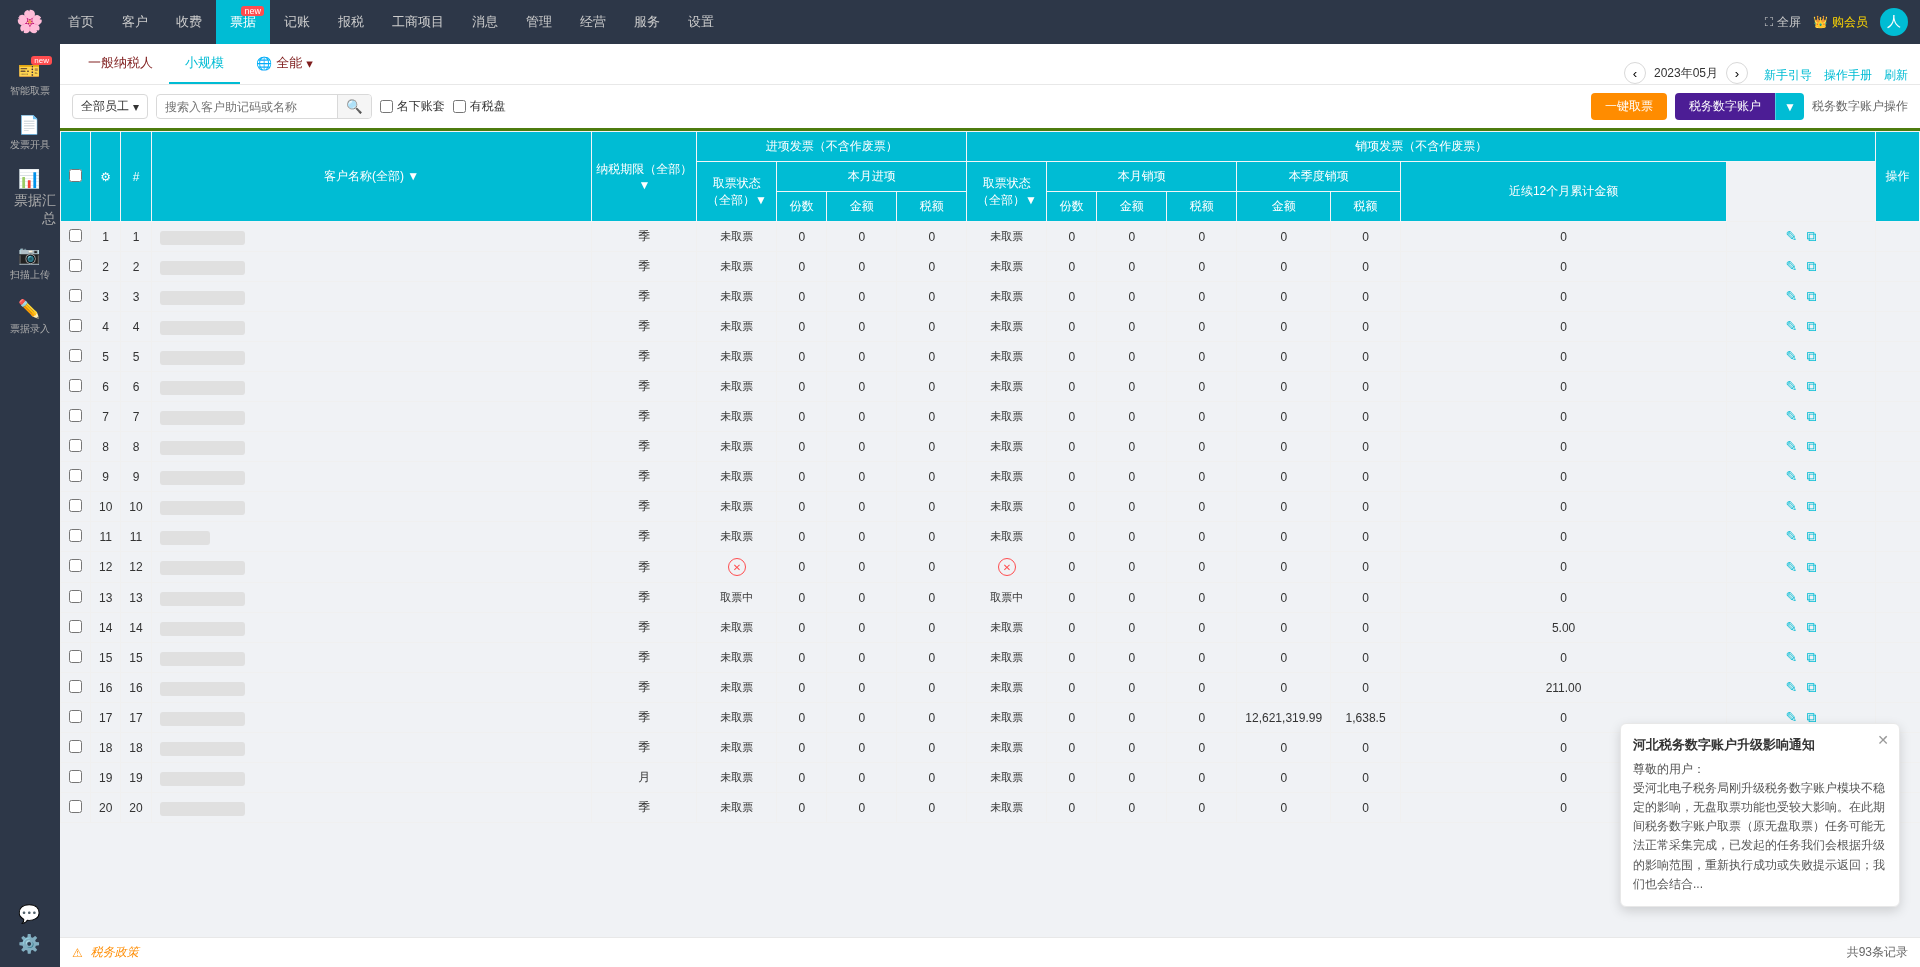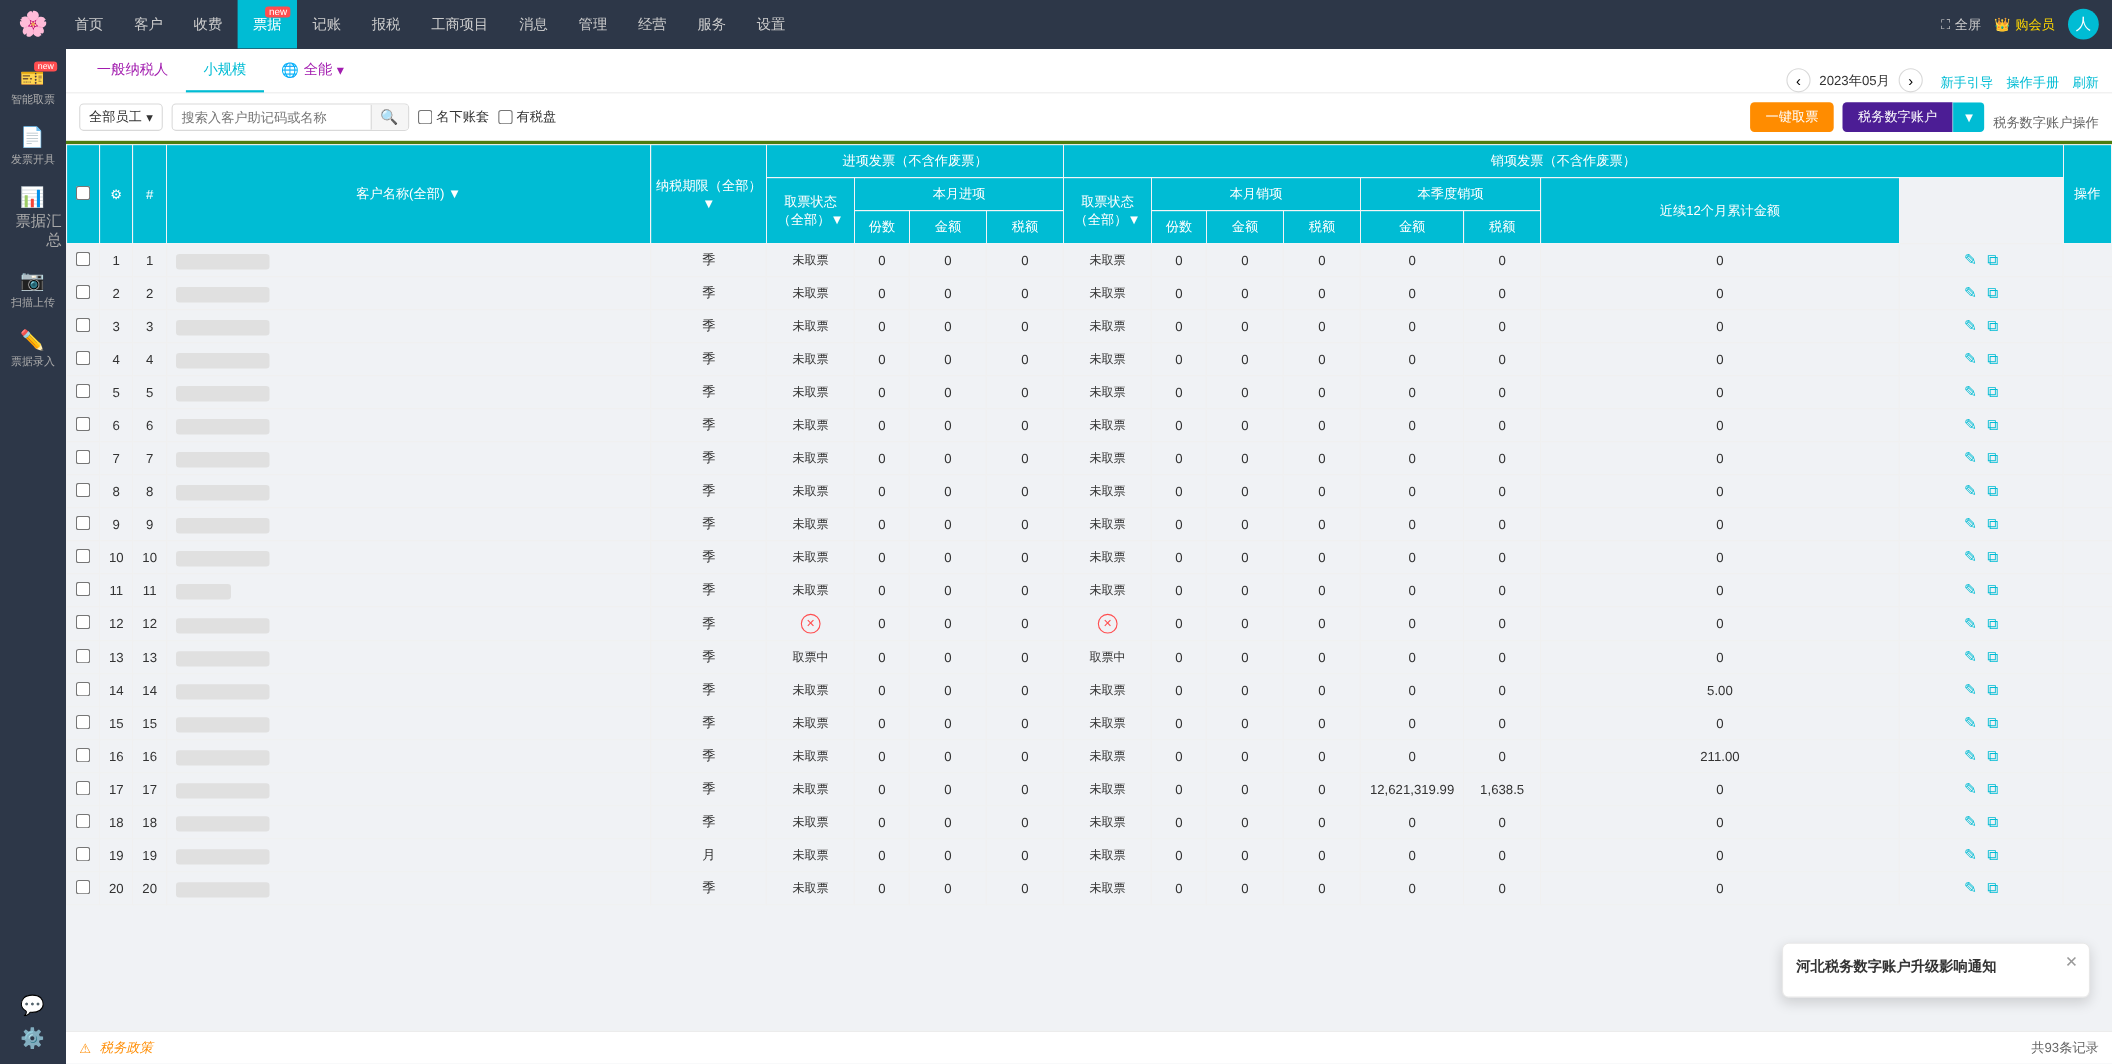--- a/index.html
+++ b/index.html
@@ -100,21 +100,21 @@
     .tabs-bar {
       background: #fff;
       padding: 0 12px;
       display: flex;
       align-items: flex-end;
       border-bottom: 1px solid #e8e8e8;
     }
     .tab-item {
       padding: 10px 16px;
       cursor: pointer;
-      color: #a21caf;
+      color: #7f1d1d;
       font-size: 13px;
       border-bottom: 2px solid transparent;
       display: flex;
       align-items: center;
       gap: 4px;
     }
     .tab-item.active {
       color: #00bcd4;
       border-bottom-color: #00bcd4;
       font-weight: 500;
@@ -165,21 +165,21 @@
     .checkbox-label {
       display: flex;
       align-items: center;
       gap: 4px;
       font-size: 12px;
       cursor: pointer;
     }
     .filter-right {
       margin-left: auto;
       display: flex;
-      align-items: flex-end;
+      align-items: center;
       gap: 8px;
     }
     .btn-primary {
       background: #ff8c00;
       color: #fff;
       border: none;
       padding: 5px 14px;
       border-radius: 4px;
       cursor: pointer;
       font-size: 12px;
@@ -940,13 +940,17 @@
       <span style="color:#ff8c00;">⚠</span>
       <span class="policy-link">税务政策</span>
       <span style="margin-left:auto;">共93条记录</span>
     </div>
   </div>
 </div>
 
 <div class="notification-popup">
   <div class="notif-title">河北税务数字账户升级影响通知</div>
   <span class="notif-close">✕</span>
+  <div class="notif-text">
+    <div>尊敬的用户：</div>
+    <div>受河北电子税务局刚升级税务数字账户模块不稳定的影响，无盘取票功能也受较大影响。在此期间税务数字账户取票（原无盘取票）任务可能无法正常采集完成，已发起的任务我们会根据升级的影响范围，重新执行成功或失败提示返回；我们也会结合...</div>
+  </div>
 </div>
 
 </body></html>

